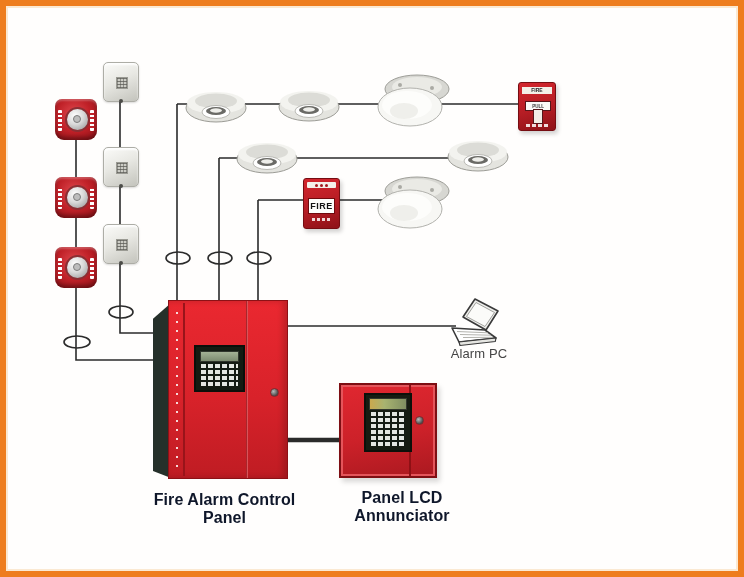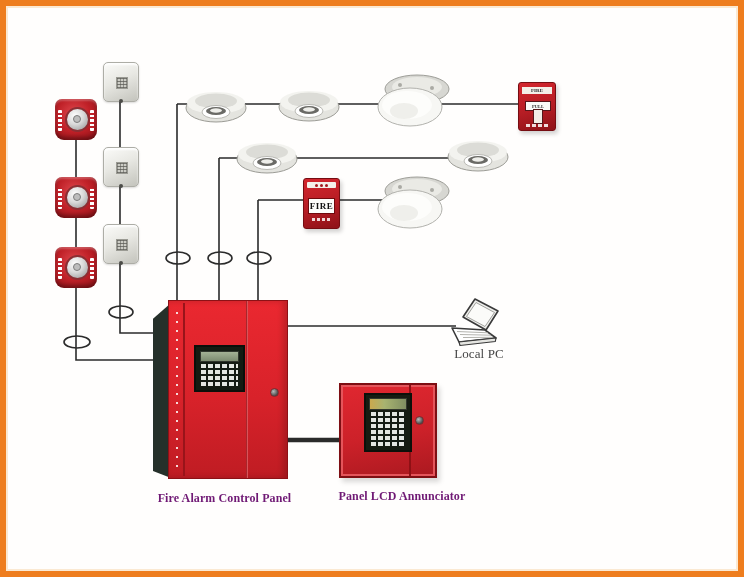--- a/index.html
+++ b/index.html
@@ -1,20 +1,20 @@
 <!DOCTYPE html>
 <html><head>
 <meta charset="utf-8">
 <style>
   html,body{margin:0;padding:0;background:#fff;}
   .stage{
     position:relative; width:744px; height:577px; box-sizing:border-box;
     border:6px solid #ee7d1e; background:#fffefd; overflow:hidden;
     box-shadow: inset 0 0 0 2px #fbe9d2;
-    font-family:Liberation Serif, serif;
+    font-family:Liberation Sans, sans-serif;
   }
   .wires{position:absolute; left:0; top:0; z-index:1;}
   .dev{position:absolute; z-index:2;}
 
   
   .strobe{
     width:42px; height:41px; border-radius:7px 7px 9px 9px;
     background:radial-gradient(circle at 45% 38%, #e0494f 0%, #c02128 48%, #8f1016 100%);
     box-shadow: inset 0 -3px 4px rgba(0,0,0,.35), inset 0 2px 2px rgba(255,255,255,.25);
   }
@@ -147,22 +147,22 @@
   }
   .annun .lcd{
     position:absolute; left:3px; top:3px; right:3px; height:10px;
     background:linear-gradient(90deg,#caa94e 0%,#a8b370 40%,#7f8e62 100%);
     border:1px solid #32382e;
   }
   .annun .keys{ top:17px; }
 
   
   .cap{
-    position:absolute; z-index:3; text-align:center; color:#701a75;
-    font-size:12px; font-weight:bold; letter-spacing:.1px;
+    position:absolute; z-index:3; text-align:center; color:#0f172a;
+    font-size:16px; font-weight:bold; letter-spacing:.1px;
   }
   .cap.pc{ font-weight:normal; font-size:13px; color:#454545; }
 </style>
 </head>
 <body>
 
 <div class="stage">
 
   <svg class="wires" width="732" height="565" viewBox="0 0 732 565">
     <g fill="none" stroke="#2b2b2b" stroke-width="1.6">
@@ -305,14 +305,14 @@
   <svg class="dev" style="left:442px;top:291px" width="56" height="50" viewBox="0 0 56 50">
     <path d="M27 2 L50 14 L38 33 L15 20 Z" fill="#efefec" stroke="#3a3a3a" stroke-width="1.6" stroke-linejoin="round"></path>
     <path d="M28 5.5 L46.5 15.5 L37 29.5 L18.5 19.5 Z" fill="#fbfbf9" stroke="#8a8a86" stroke-width="0.8"></path>
     <path d="M4 31 L37 33 L48 41 L11 45 Z" fill="#ffffff" stroke="#3a3a3a" stroke-width="1.6" stroke-linejoin="round"></path>
     <path d="M9 34.5 L40 35.8 M12 37.5 L43 38.2 M15 40.5 L45 40.3" stroke="#a9a9a4" stroke-width="0.9" fill="none"></path>
     <path d="M11 45 L48 41 L47.3 44.5 L12 48.5 Z" fill="#e6e6e2" stroke="#3a3a3a" stroke-width="1.2" stroke-linejoin="round"></path>
   </svg>
 
   <div class="cap" style="left:145px;top:485px;width:147px">Fire Alarm Control Panel</div>
   <div class="cap" style="left:320px;top:483px;width:152px">Panel LCD Annunciator</div>
-  <div class="cap pc" style="left:432px;top:340px;width:82px">Local PC</div>
+  <div class="cap pc" style="left:432px;top:340px;width:82px">Alarm PC</div>
 </div>
 
 </body></html>

